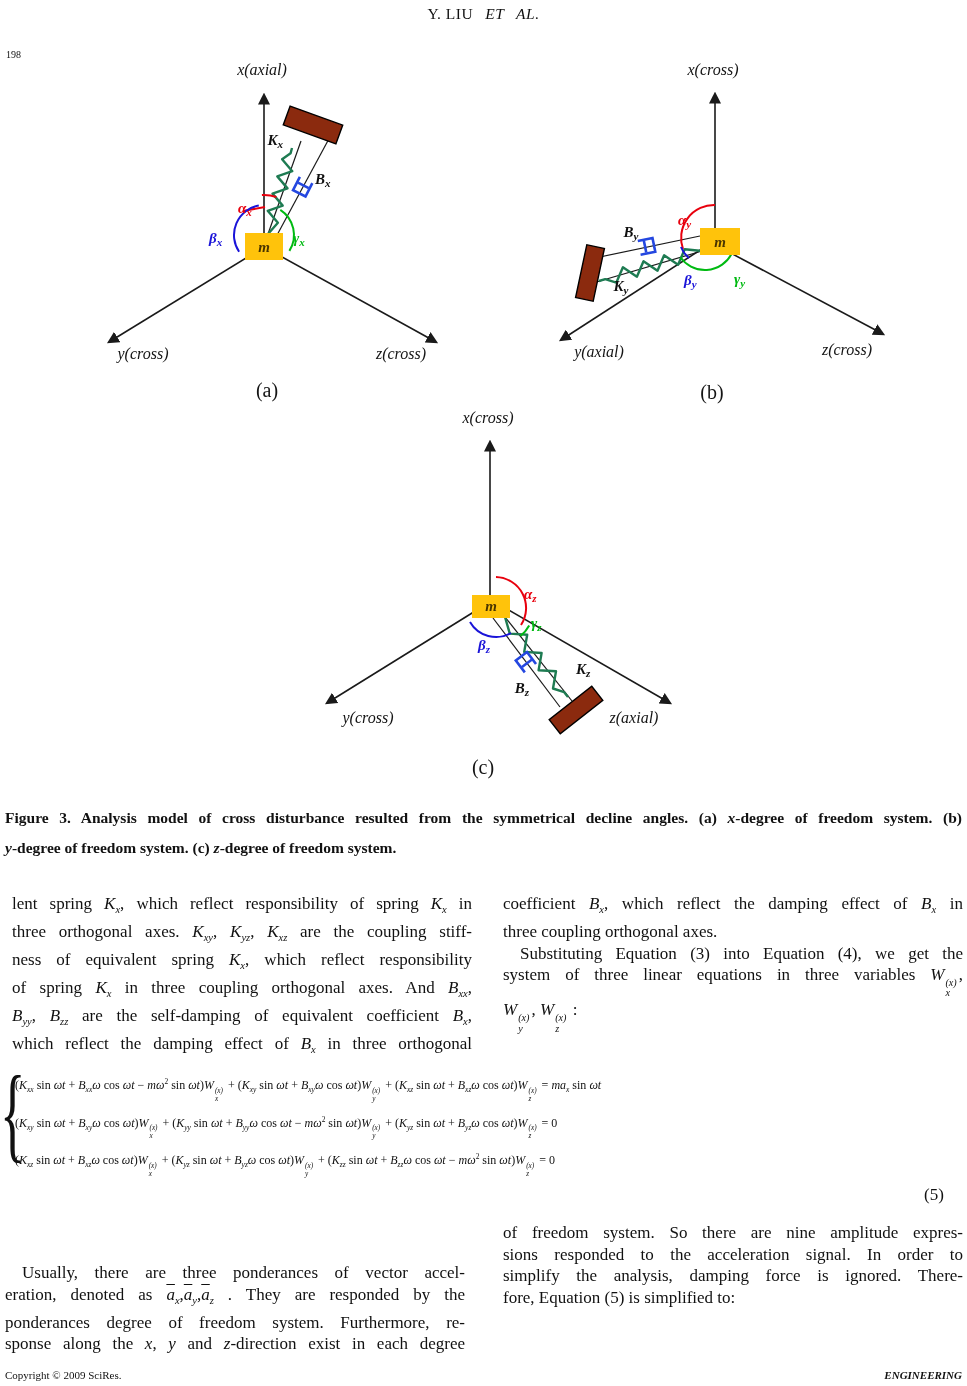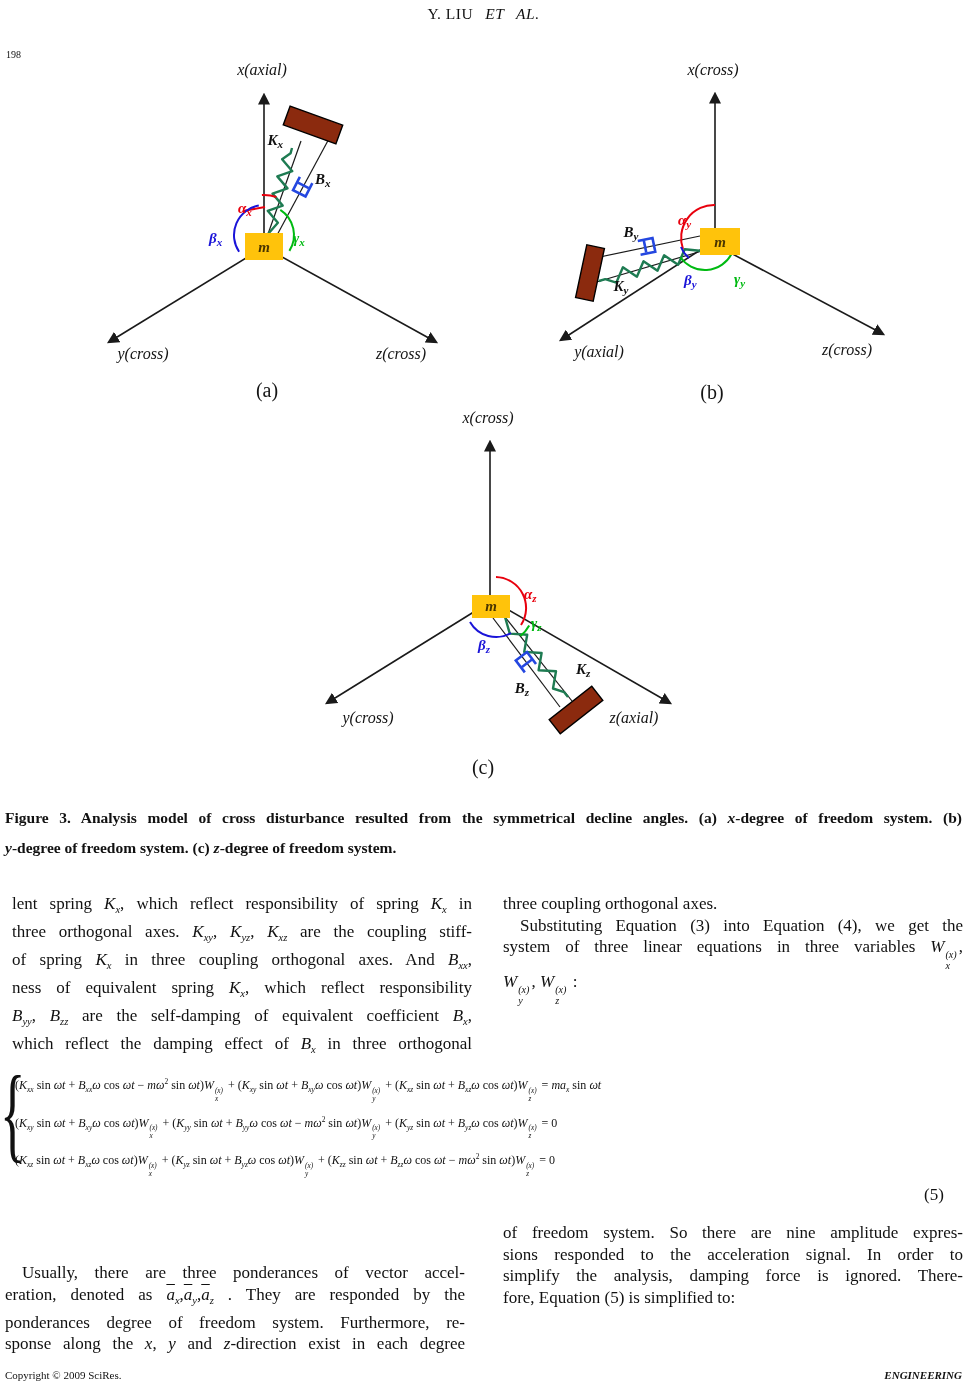--- a/index.html
+++ b/index.html
@@ -160,26 +160,27 @@
   </svg>
 
   <div class="caption">
       <div class="tline just"><span class="bd">Figure 3. Analysis model of cross disturbance resulted from the symmetrical decline angles. (a) </span><span class="bd it">x</span><span class="bd">-degree of freedom system. (b)</span></div>
       <div class="tline"><span class="bd it">y</span><span class="bd">-degree of freedom system. (c) </span><span class="bd it">z</span><span class="bd">-degree of freedom system.</span></div>
     </div>
 
   <div class="col" style="left:12px;top:893px">
       <div class="tline just">lent spring <span><span class="it">K</span><sub class="it">x</sub></span>, which reflect responsibility of spring <span><span class="it">K</span><sub class="it">x</sub></span> in</div>
       <div class="tline just">three orthogonal axes. <span><span class="it">K</span><sub class="it">xy</sub></span>, <span><span class="it">K</span><sub class="it">yz</sub></span>, <span><span class="it">K</span><sub class="it">xz</sub></span> are the coupling stiff-</div>
+      <div class="tline just">ness of equivalent spring <span><span class="it">K</span><sub class="it">x</sub></span>, which reflect responsibility</div>
       <div class="tline just">of spring <span><span class="it">K</span><sub class="it">x</sub></span> in three coupling orthogonal axes. And <span><span class="it">B</span><sub class="it">xx</sub></span>,</div>
-      <div class="tline just">ness of equivalent spring <span><span class="it">K</span><sub class="it">x</sub></span>, which reflect responsibility</div>
       <div class="tline just"><span><span class="it">B</span><sub class="it">yy</sub></span>, <span><span class="it">B</span><sub class="it">zz</sub></span> are the self-damping of equivalent coefficient <span><span class="it">B</span><sub class="it">x</sub></span>,</div>
       <div class="tline just">which reflect the damping effect of <span><span class="it">B</span><sub class="it">x</sub></span> in three orthogonal</div>
     </div>
   <div class="col" style="left:503px;top:893px">
+      <div class="tline just">coefficient <span><span class="it">B</span><sub class="it">x</sub></span>, which reflect the damping effect of <span><span class="it">B</span><sub class="it">x</sub></span> in</div>
       <div class="tline">three coupling orthogonal axes.</div>
       <div class="tline just ind">Substituting Equation (3) into Equation (4), we get the</div>
       <div class="tline just">system of three linear equations in three variables <span><span class="it">W</span><span class="stack">
             <span class="it st-sup">(x)</span>
             <span class="it st-sub">x</span>
           </span></span>,</div>
       <div class="tline"><span><span class="it">W</span><span class="stack">
             <span class="it st-sup">(x)</span>
             <span class="it st-sub">y</span>
           </span></span>, <span><span class="it">W</span><span class="stack">

